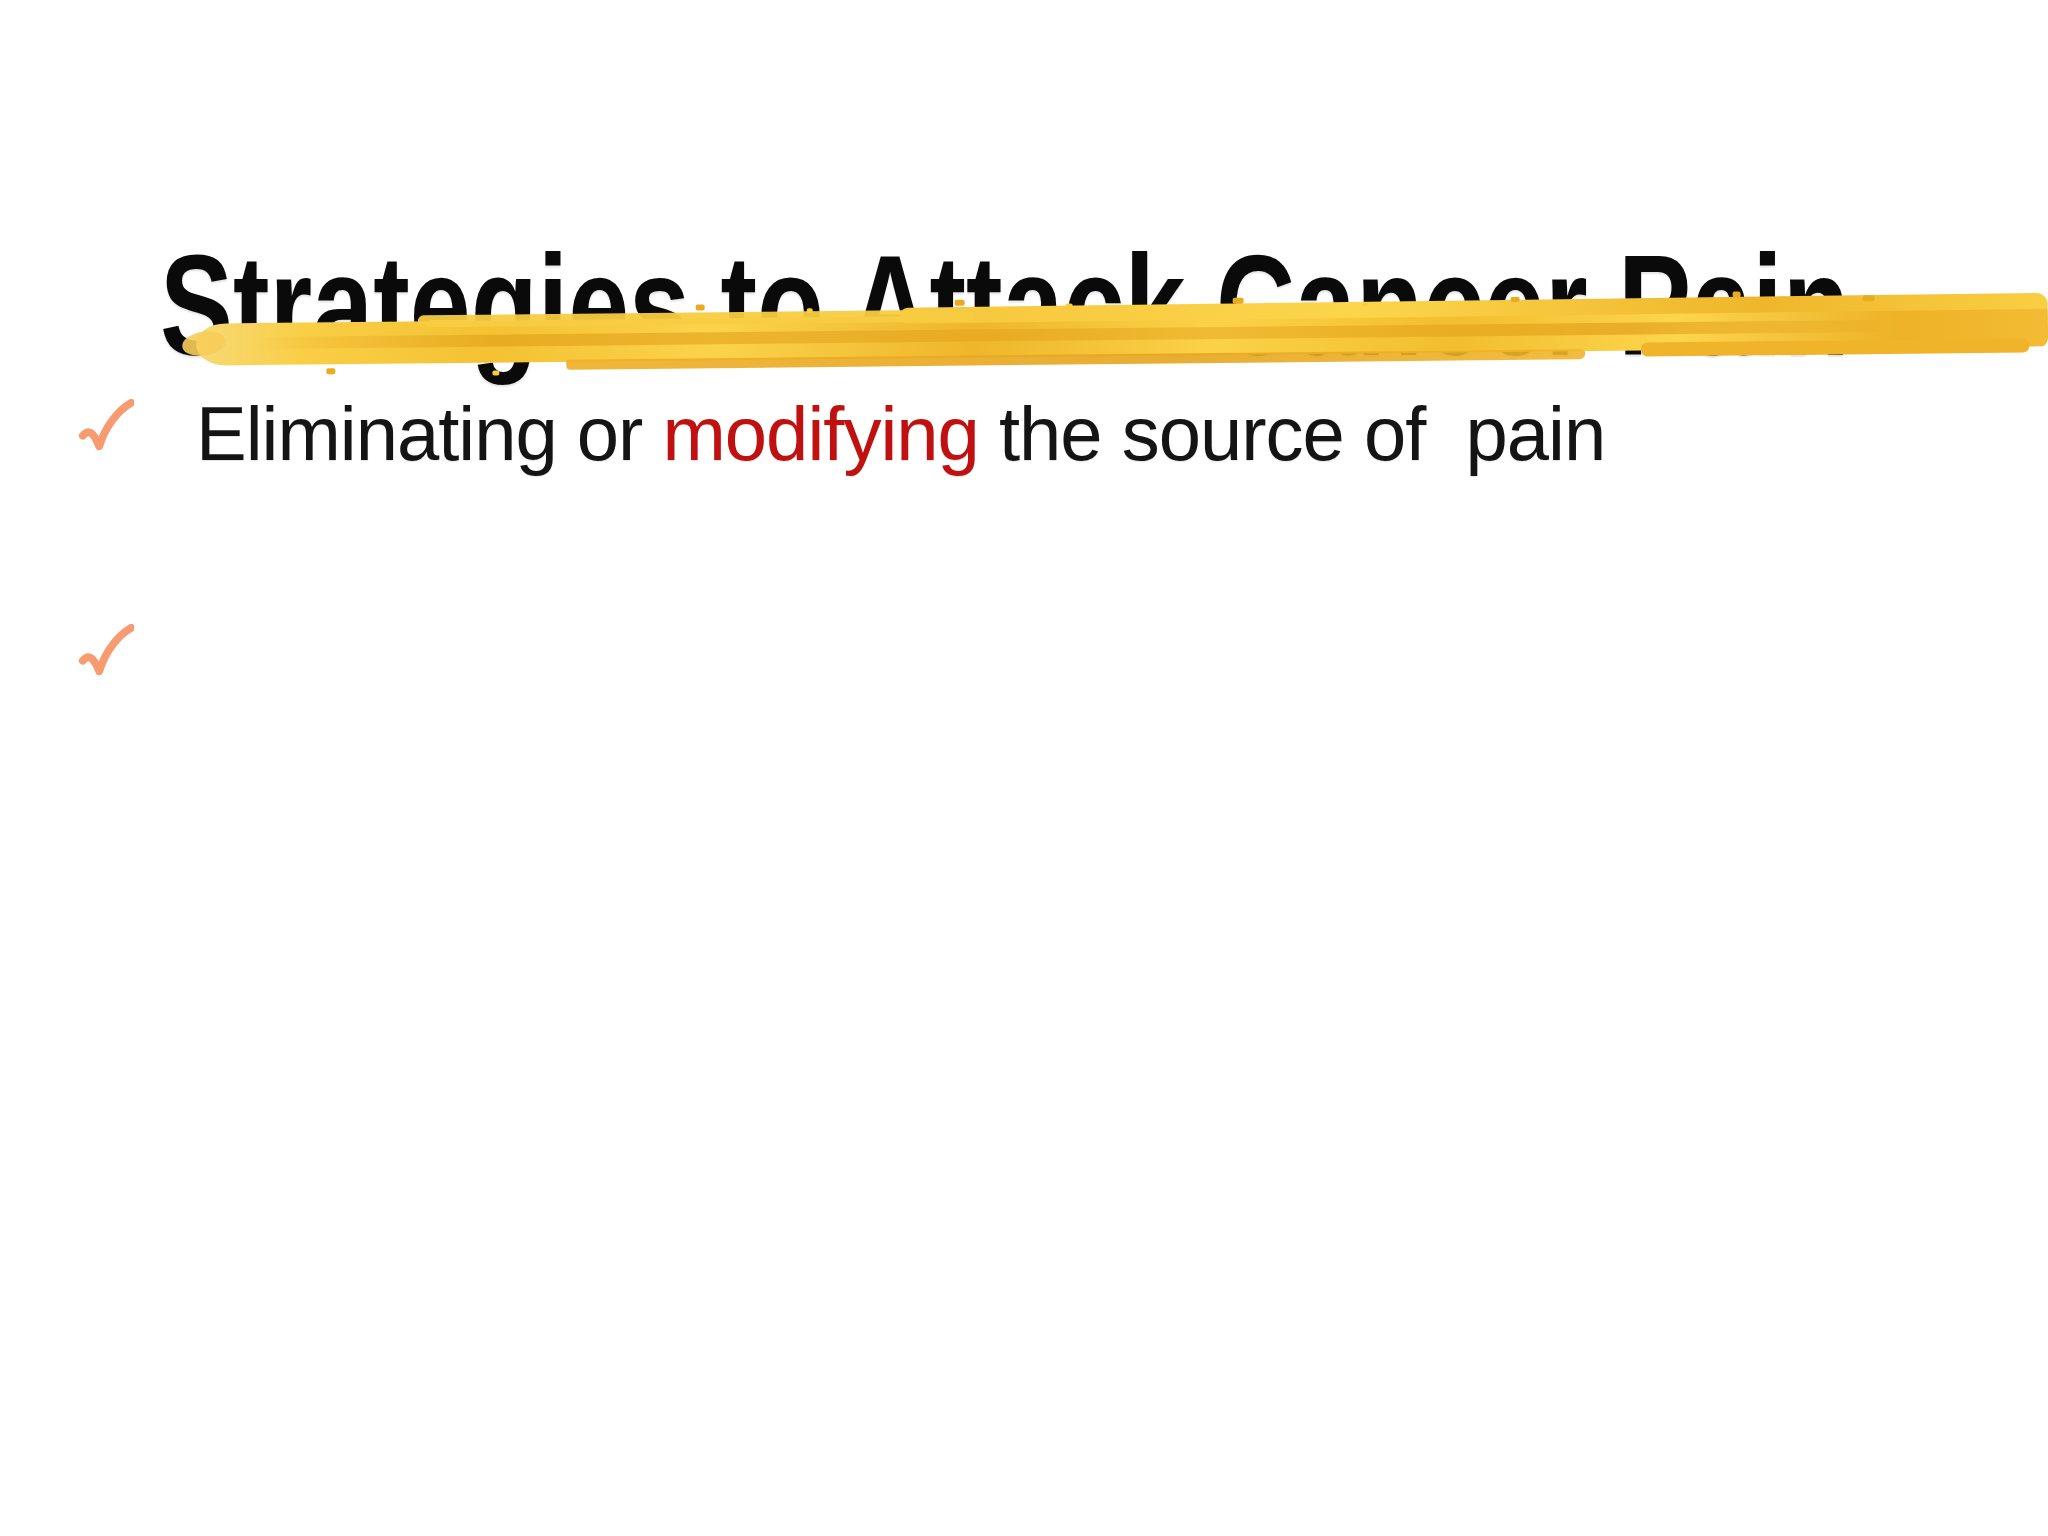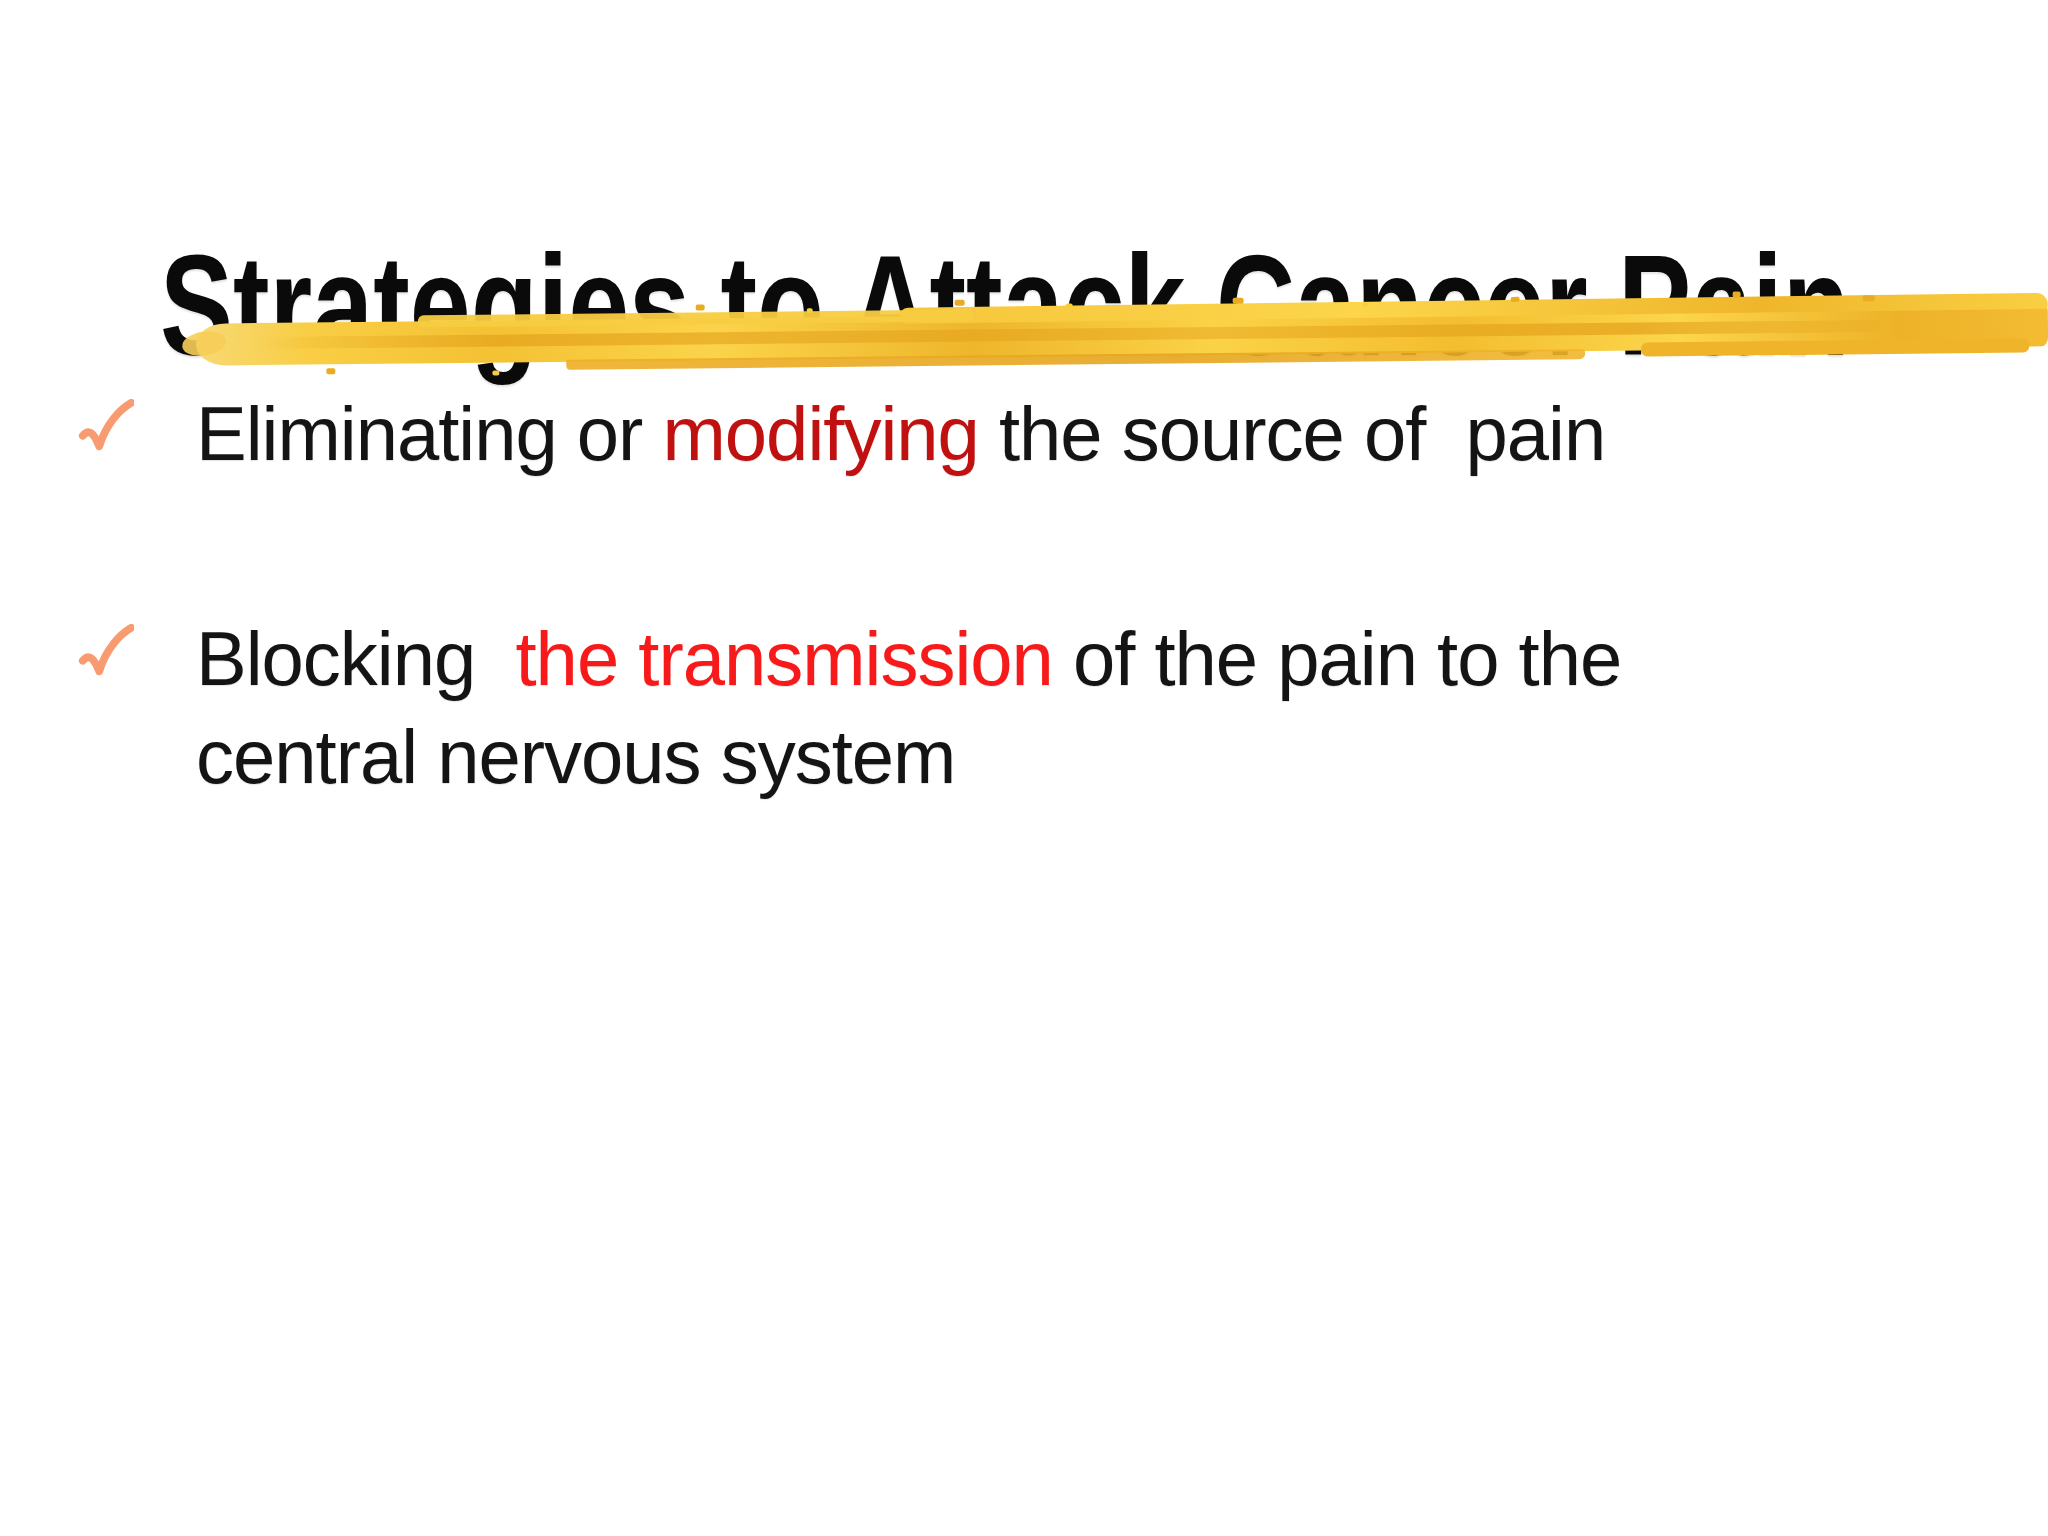--- a/index.html
+++ b/index.html
@@ -137,16 +137,15 @@
       <div class="bullet-row">
     <svg class="check" viewBox="0 0 60 56" fill="none" xmlns="http://www.w3.org/2000/svg">
       <path class="check-path" d="M7 37 C13 30 18 33 24 48 C31 25 45 10 57 3" stroke="#f89b70" stroke-width="8" stroke-linecap="round" stroke-linejoin="round"></path>
     </svg>
     <div class="bullet-text"><span class="seg seg-body">Eliminating or </span><span class="seg seg-dark_red">modifying</span><span class="seg seg-body"> the source of  pain</span></div>
   </div>
       <div class="bullet-row">
     <svg class="check" viewBox="0 0 60 56" fill="none" xmlns="http://www.w3.org/2000/svg">
       <path class="check-path" d="M7 37 C13 30 18 33 24 48 C31 25 45 10 57 3" stroke="#f89b70" stroke-width="8" stroke-linecap="round" stroke-linejoin="round"></path>
     </svg>
-    <div class="bullet-text"><span class="seg seg-body">Blocking  </span><span class="seg seg-bright_red">the transmission</span><span class="seg seg-body"> of the pain to the central nervous system</span></div>
   </div>
     </div>
 </div>
 
 </body></html>

